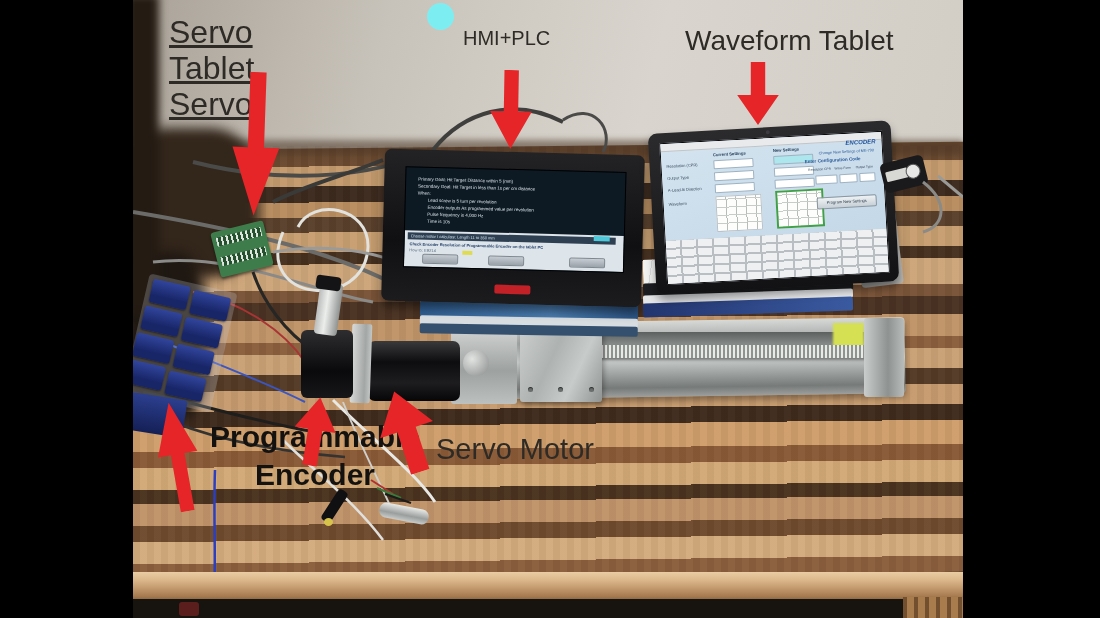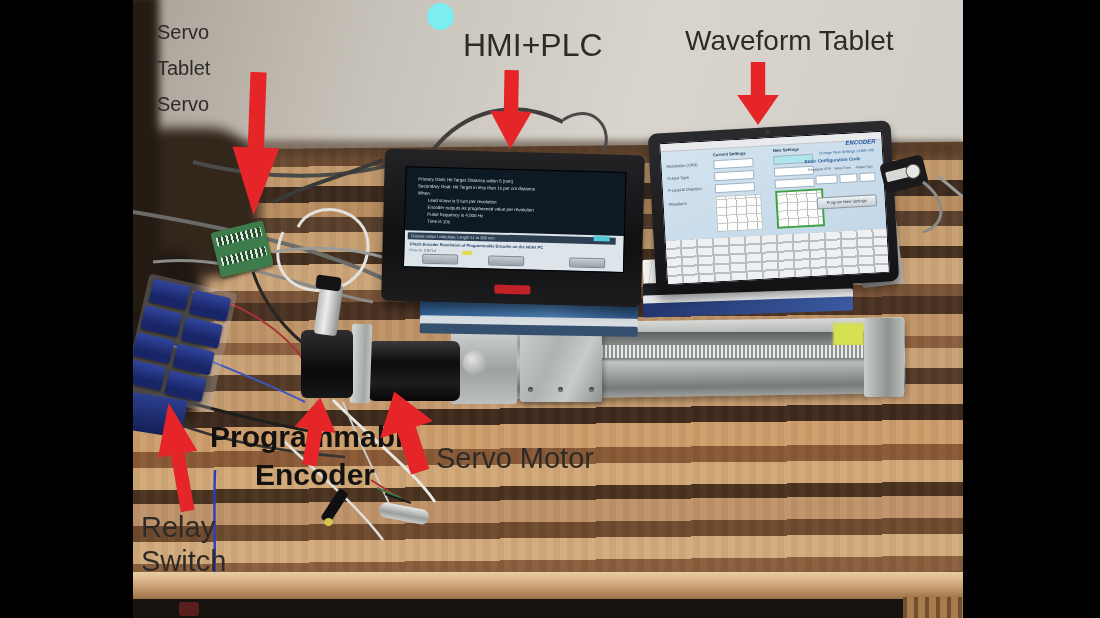--- a/index.html
+++ b/index.html
@@ -120,25 +120,25 @@
   #tab-kbd{position:absolute;left:0;top:97px;width:221px;height:43px;background:#d6dadd;
         background-image:repeating-linear-gradient(90deg,transparent 0 14px,#b9bec2 14px 16px),
                          repeating-linear-gradient(0deg,#eef0f2 0 7px,#b9bec2 7px 9px);}
   #dongle{left:749px;top:159px;width:44px;height:30px;transform:rotate(-14deg);border-radius:5px;background:#1a1a1c;}
   #dongle-lbl{position:absolute;left:4px;top:9px;width:22px;height:10px;background:#d8d8d4;border-radius:1px;}
   #dongle-ring{position:absolute;right:5px;top:7px;width:13px;height:13px;border-radius:50%;background:#e8e8e6;border:1px solid #555;}
   #tablet-books{left:510px;top:256px;width:210px;height:74px;}
 
   
   .label{color:#2e2b26;}
-  #lbl-driver{left:24px;top:14px;font-size:20px;line-height:36px;}
-  #lbl-hmi{left:330px;top:27px;font-size:32px;}
+  #lbl-driver{left:36px;top:14px;font-size:32px;line-height:36px;text-decoration:underline;}
+  #lbl-hmi{left:330px;top:27px;font-size:20px;}
   #lbl-tablet{left:552px;top:25px;font-size:28px;}
   #lbl-encoder{left:74px;top:418px;width:216px;text-align:center;font-size:30px;line-height:38px;font-weight:800;color:#141210;}
-  #lbl-servo{left:303px;top:442px;font-size:29px;text-align:center;}
+  #lbl-servo{left:303px;top:433px;font-size:29px;text-align:center;}
   #lbl-relay{left:8px;top:510px;font-size:29px;line-height:34px;}
   #cyan-dot{left:294px;top:3px;width:27px;height:27px;border-radius:50%;filter:blur(.5px);}
   .arrow{position:absolute;}
   .arrow svg{display:block;width:100%;height:100%;}
 </style>
 </head>
 <body>
 
 <div id="stage">
   <div id="photo">
@@ -311,24 +311,20 @@
       <div>Tablet</div>
       <div>Servo</div>
     </div>
     <div class="abs label" id="lbl-hmi">HMI+PLC</div>
     <div class="abs label" id="lbl-tablet">Waveform Tablet</div>
     <div class="abs" id="lbl-encoder">
       <div>Programmable</div>
       <div>Encoder</div>
     </div>
     <div class="abs label" id="lbl-servo">Servo Motor</div>
-    <div class="abs label" id="lbl-relay">
-      <div>Relay</div>
-      <div>Switch</div>
-    </div>
 
     <div class="arrow" style="left:96px;top:72px;width:54px;height:146px;transform:rotate(2deg)">
       <svg viewBox="0 0 60 120" preserveAspectRatio="none">
           <polygon points="21,0 39,0 39,62 56,62 30,118 4,62 21,62" fill="#e52528"></polygon>
         </svg>
     </div>
     <div class="arrow" style="left:354px;top:70px;width:48px;height:80px;transform:rotate(1deg)">
       <svg viewBox="0 0 60 120" preserveAspectRatio="none">
           <polygon points="21,0 39,0 39,62 56,62 30,118 4,62 21,62" fill="#e52528"></polygon>
         </svg>

